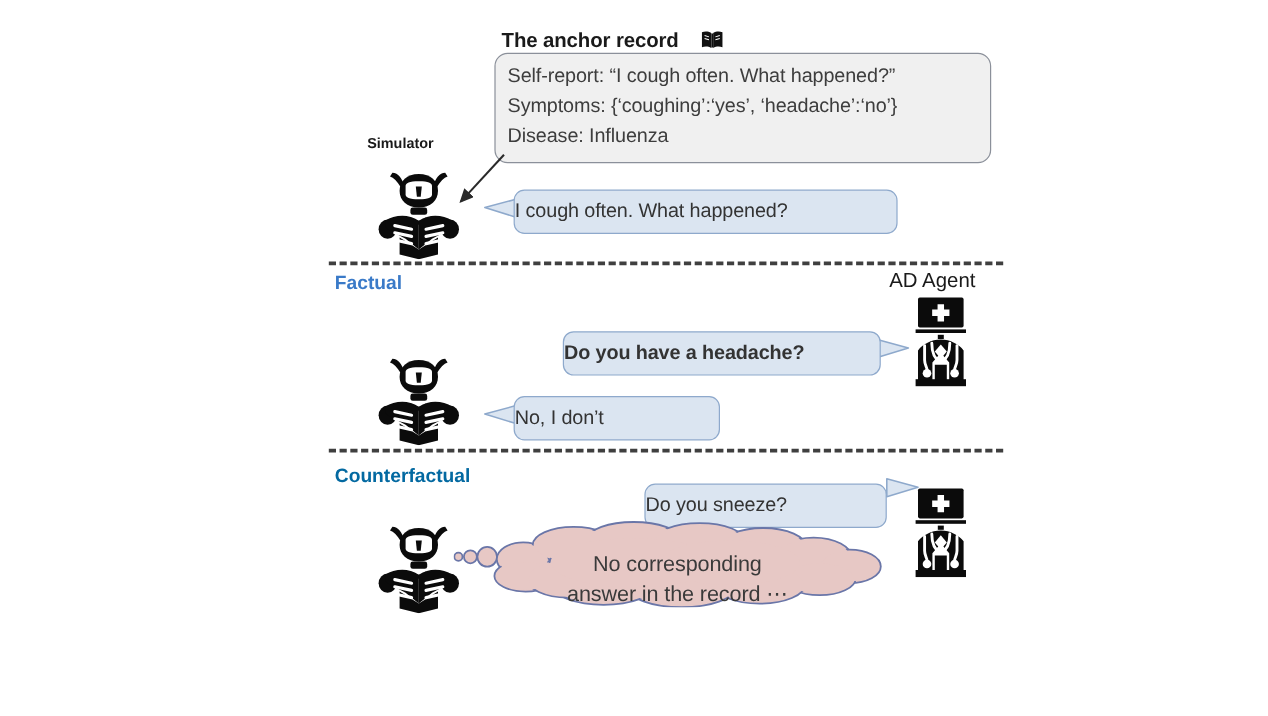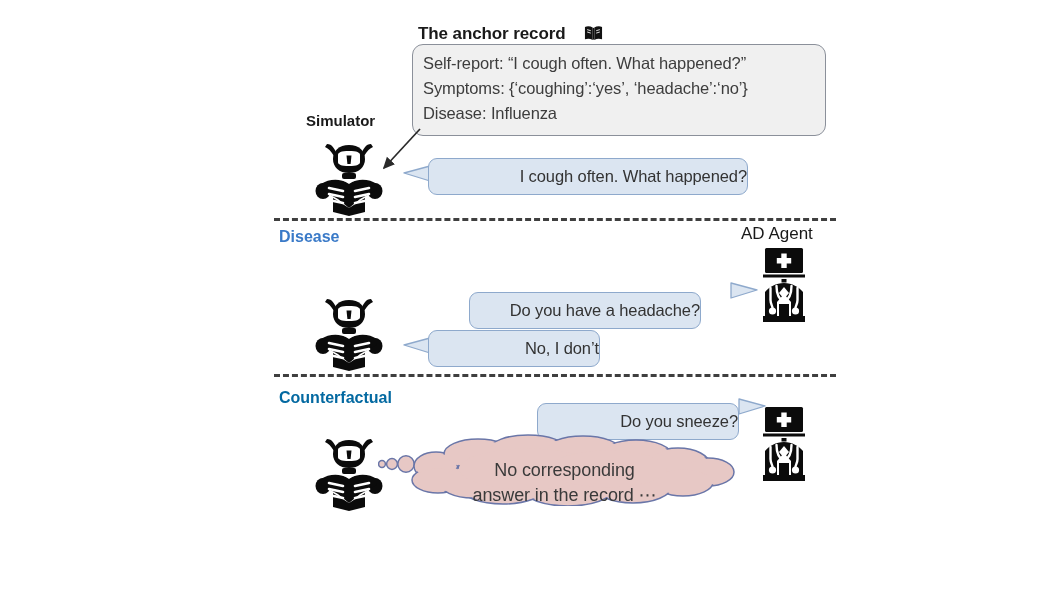--- a/index.html
+++ b/index.html
@@ -60,21 +60,21 @@
     color: #3d3d3d;
     line-height: 25px;
     white-space: nowrap;
     letter-spacing: -0.1px;
   }
 
   
   .simulator-label {
     left: 306px;
     top: 112px;
-    font-size: 15px;
+    font-size: 12px;
     font-weight: bold;
     color: #1a1a1a;
     white-space: nowrap;
   }
   .adagent-label {
     left: 741px;
     top: 224px;
     font-size: 17px;
     font-weight: normal;
     color: #1a1a1a;
@@ -99,30 +99,30 @@
   .divider-2 { top: 374px; }
 
   
   .bubble {
     background: #dbe5f1;
     border: 1.3px solid #8ea9cc;
     border-radius: 9px;
     box-sizing: border-box;
     display: flex;
     align-items: center;
-    justify-content: flex-end;
+    justify-content: flex-start;
   }
   .bubble-text {
     font-size: 16.5px;
     color: #333333;
     white-space: nowrap;
     letter-spacing: -0.1px;
   }
   .b-selfreport { left: 428px; top: 158px; width: 320px; height: 37px; }
-  .b-headache   { left: 469px; top: 292px; width: 232px; height: 37px; }
+  .b-headache   { left: 469px; top: 276px; width: 265px; height: 37px; font-weight: bold; }
   .b-nodont     { left: 428px; top: 330px; width: 172px; height: 37px; }
   .b-sneeze     { left: 537px; top: 391px; width: 202px; height: 37px; margin-top: 12px; }
 
   .tail { position: absolute; overflow: visible; }
 
   
   .cloud-wrap { left: 378px; top: 434px; width: 370px; height: 72px; }
   .cloud-text {
     position: absolute;
     left: 54px;
@@ -211,21 +211,21 @@
 
   <svg class="tail" style="left:403px; top:164px;" width="30" height="22">
     <path d="M27 2 L1 9 L27 17 Z" fill="#dbe5f1" stroke="#8ea9cc" stroke-width="1.3" stroke-linejoin="round"></path>
   </svg>
   <div class="abs bubble b-selfreport">
     <span class="bubble-text">I cough often. What happened?</span>
   </div>
 
   <div class="abs divider divider-1"></div>
 
-  <div class="abs section-label factual-label" style="color:#3a7ac8;">Disease</div>
+  <div class="abs section-label factual-label" style="color:#3a7ac8;">Factual</div>
 
   <div class="abs adagent-label">AD Agent</div>
 
   <svg class="abs doctor-icon doc-1" viewBox="0 0 58 76">
     <g fill="#0b0b0b">
       <rect x="10" y="2" width="38" height="25" rx="1.5"></rect>
       <rect x="8" y="28.5" width="42" height="3"></rect>
       <rect x="26.5" y="33" width="5" height="3.5"></rect>
     </g>
     <g fill="#ffffff">

